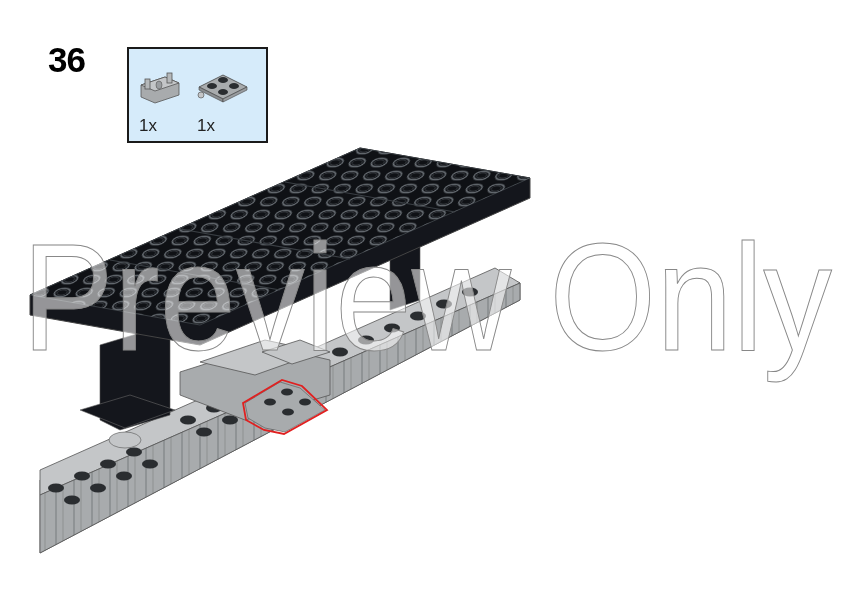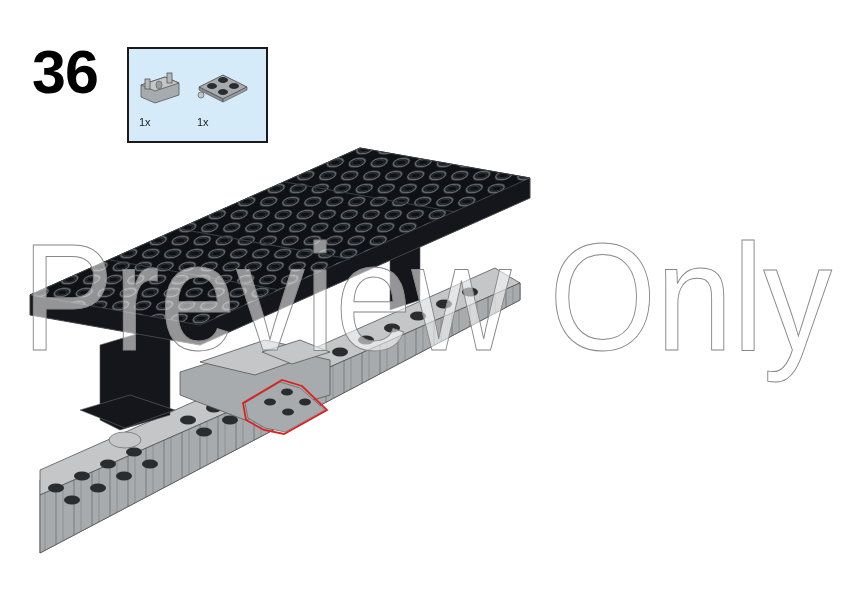--- a/index.html
+++ b/index.html
@@ -1,20 +1,20 @@
 <!DOCTYPE html>
 <html><head>
 <meta charset="utf-8">
 <style>
   html,body{margin:0;padding:0;background:#ffffff;}
   body{width:842px;height:595px;position:relative;overflow:hidden;font-family:"Liberation Sans",sans-serif;}
-  .step-number{position:absolute;left:32px;top:42px;font-size:61px;font-weight:bold;color:#000;line-height:1;letter-spacing:-1px;}
+  .step-number{position:absolute;left:48px;top:42px;font-size:35px;font-weight:bold;color:#000;line-height:1;letter-spacing:-1px;}
   .parts-box{position:absolute;left:127px;top:47px;width:141px;height:96px;background:#d6ebfa;border:2px solid #1a1a1a;box-sizing:border-box;}
   .part{position:absolute;}
-  .part-qty{position:absolute;font-size:11px;color:#222;}
+  .part-qty{position:absolute;font-size:17px;color:#222;}
   .scene{position:absolute;left:0;top:0;width:842px;height:595px;}
   .watermark{position:absolute;left:0;top:0;width:842px;height:595px;pointer-events:none;}
 </style>
 </head>
 <body>
 
 <div class="step-number">36</div>
 
 <div class="parts-box">
   <svg class="part" style="left:8px;top:22px" width="46" height="36" viewBox="0 0 46 36">

